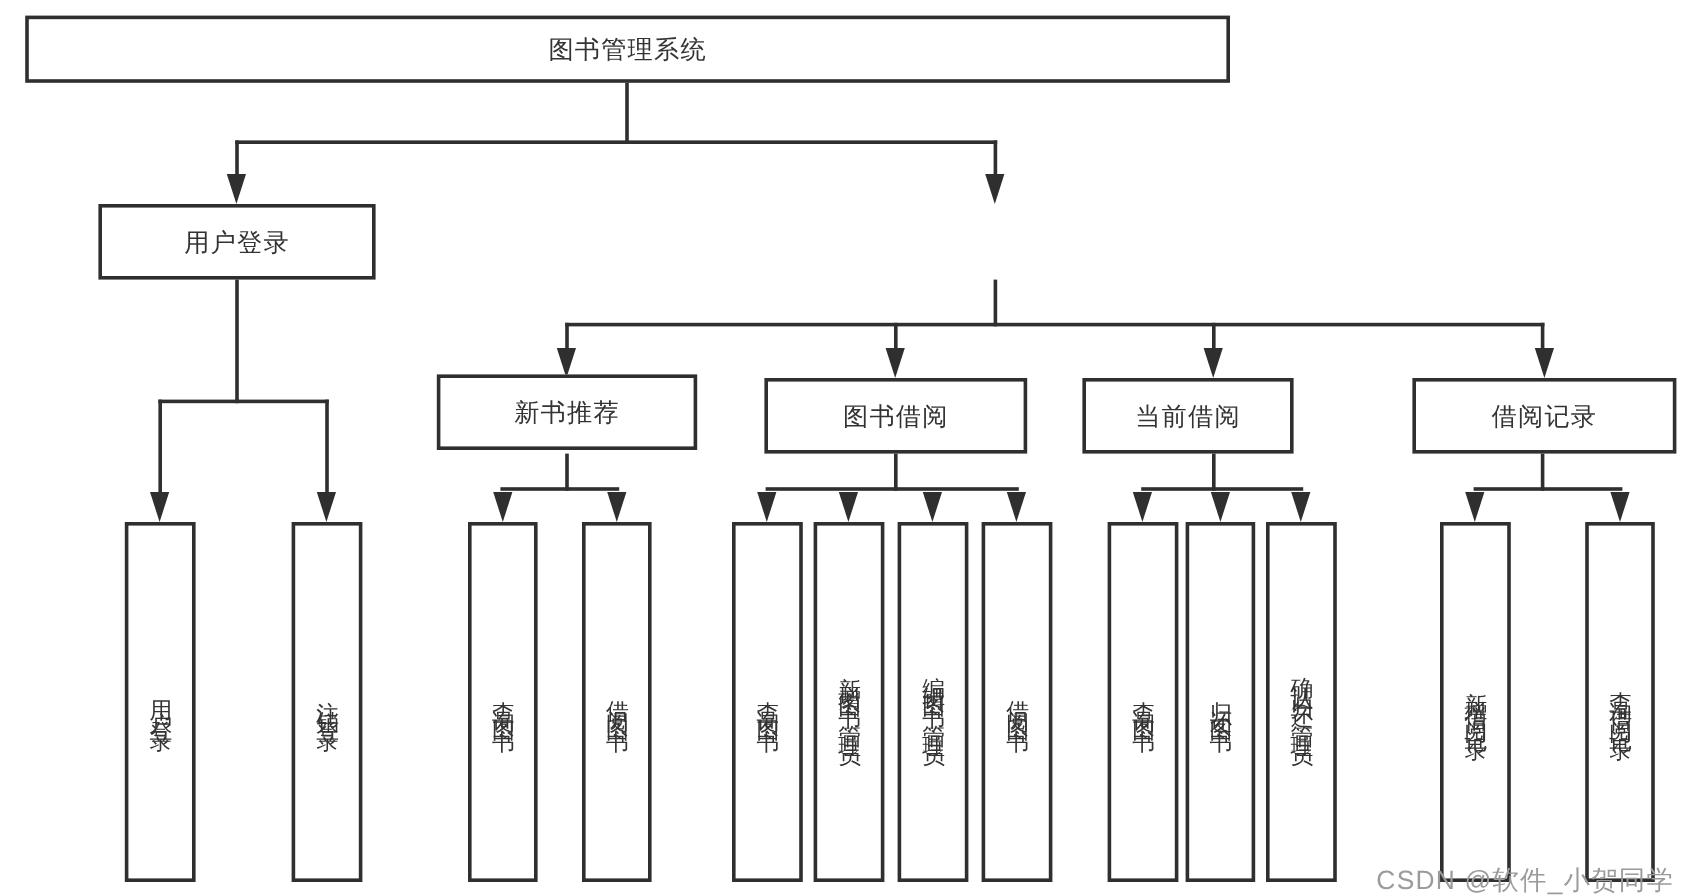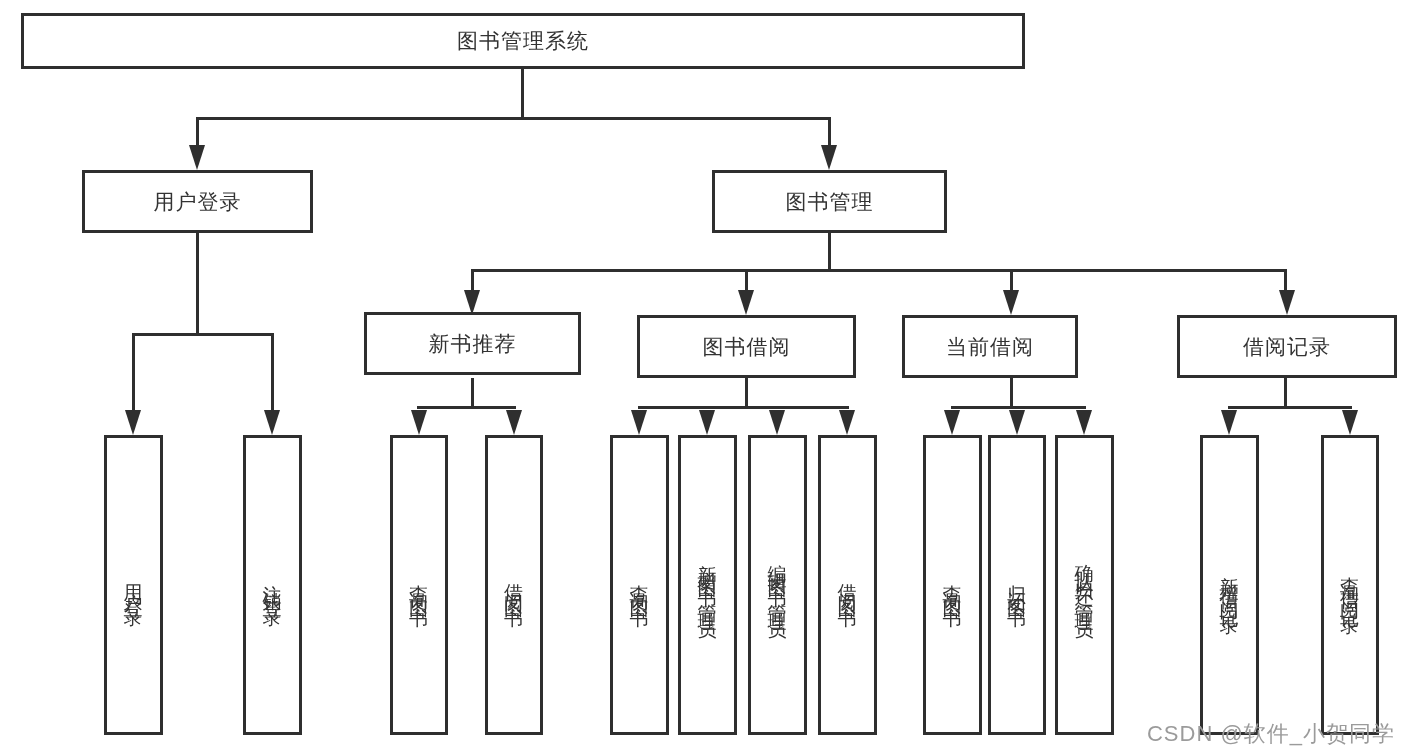--- a/index.html
+++ b/index.html
@@ -66,23 +66,20 @@
 
   <div class="vl" style="left:521px;top:69px;height:51px;"></div>
   <div class="hl" style="left:196px;top:117px;width:635px;"></div>
   <div class="vl" style="left:196px;top:117px;height:31px;"></div>
   <div class="vl" style="left:828px;top:117px;height:31px;"></div>
   <div class="arrow" style="left:189px;top:145px;"></div>
   <div class="arrow" style="left:821px;top:145px;"></div>
 
   <div class="box" style="left:82px;top:170px;width:231px;height:63px;">
     <span class="hlabel">用户登录</span>
-  </div>
-  <div class="box" style="left:712px;top:170px;width:235px;height:63px;">
-    <span class="hlabel">图书管理</span>
   </div>
 
   <div class="vl" style="left:196px;top:233px;height:103px;"></div>
   <div class="hl" style="left:132px;top:333px;width:142px;"></div>
   <div class="vl" style="left:132px;top:333px;height:79px;"></div>
   <div class="vl" style="left:271px;top:333px;height:79px;"></div>
   <div class="arrow" style="left:125px;top:410px;"></div>
   <div class="arrow" style="left:264px;top:410px;"></div>
 
   <div class="vl" style="left:828px;top:233px;height:39px;"></div>

